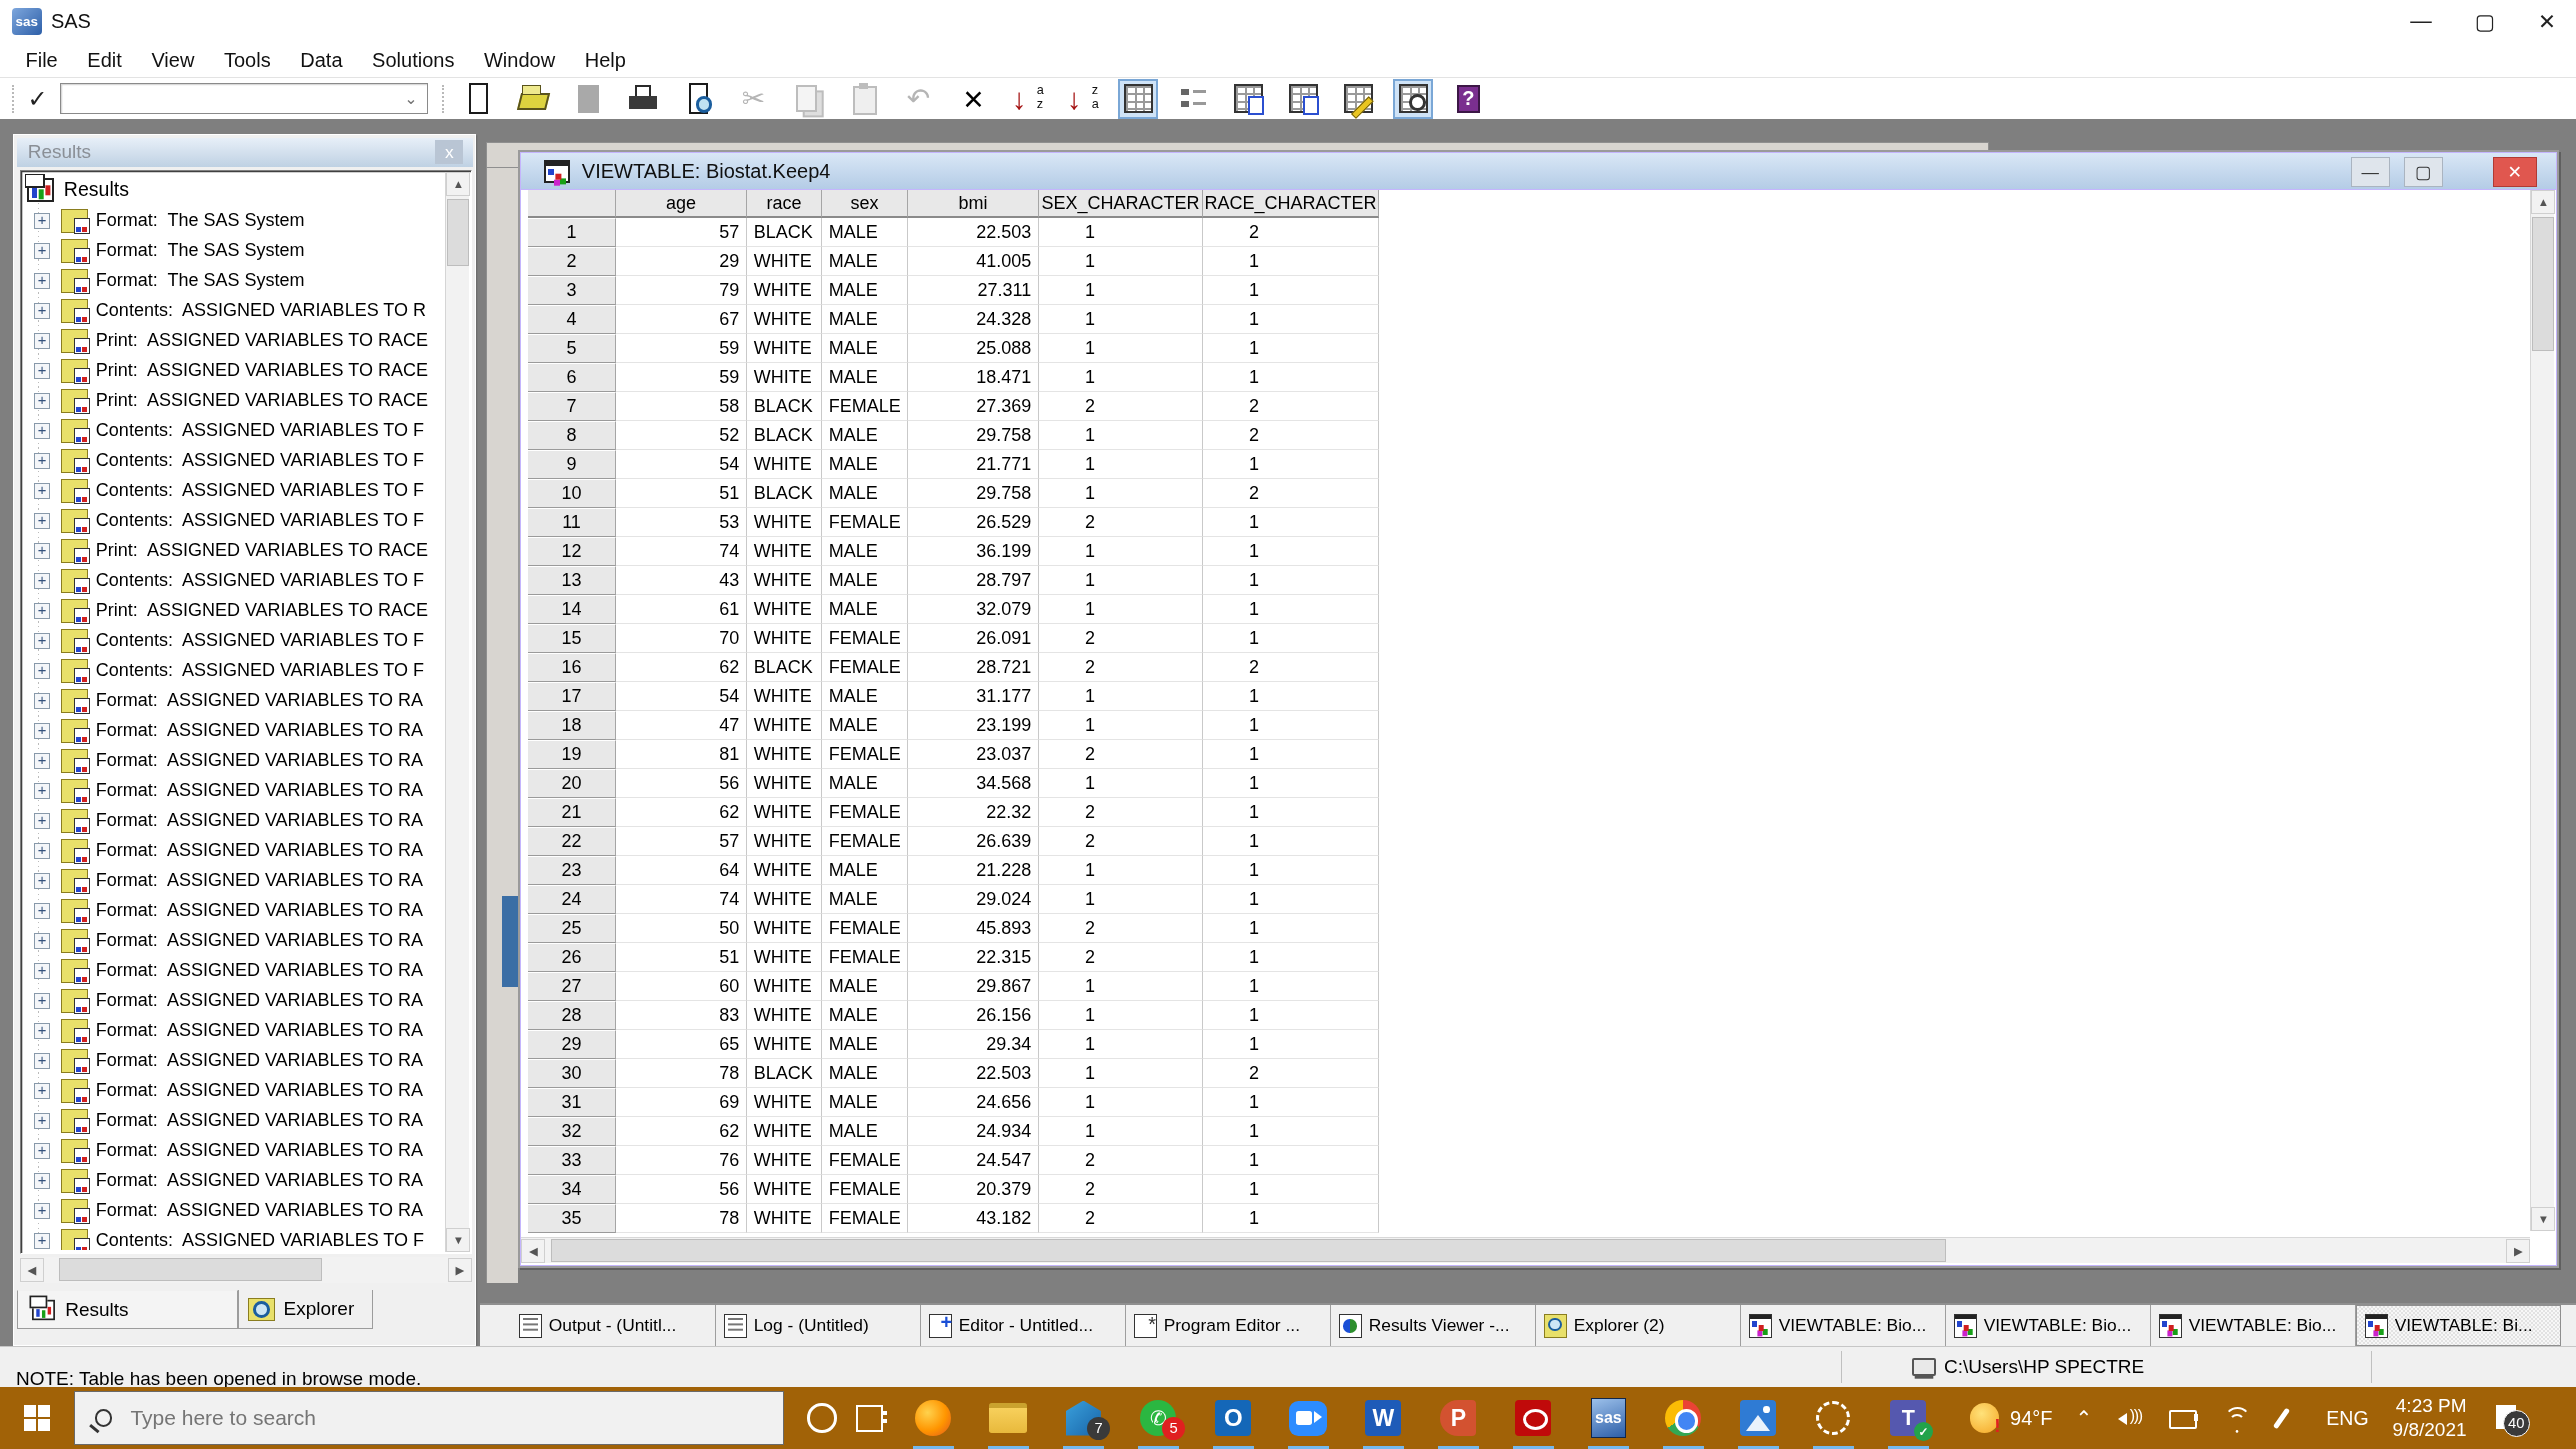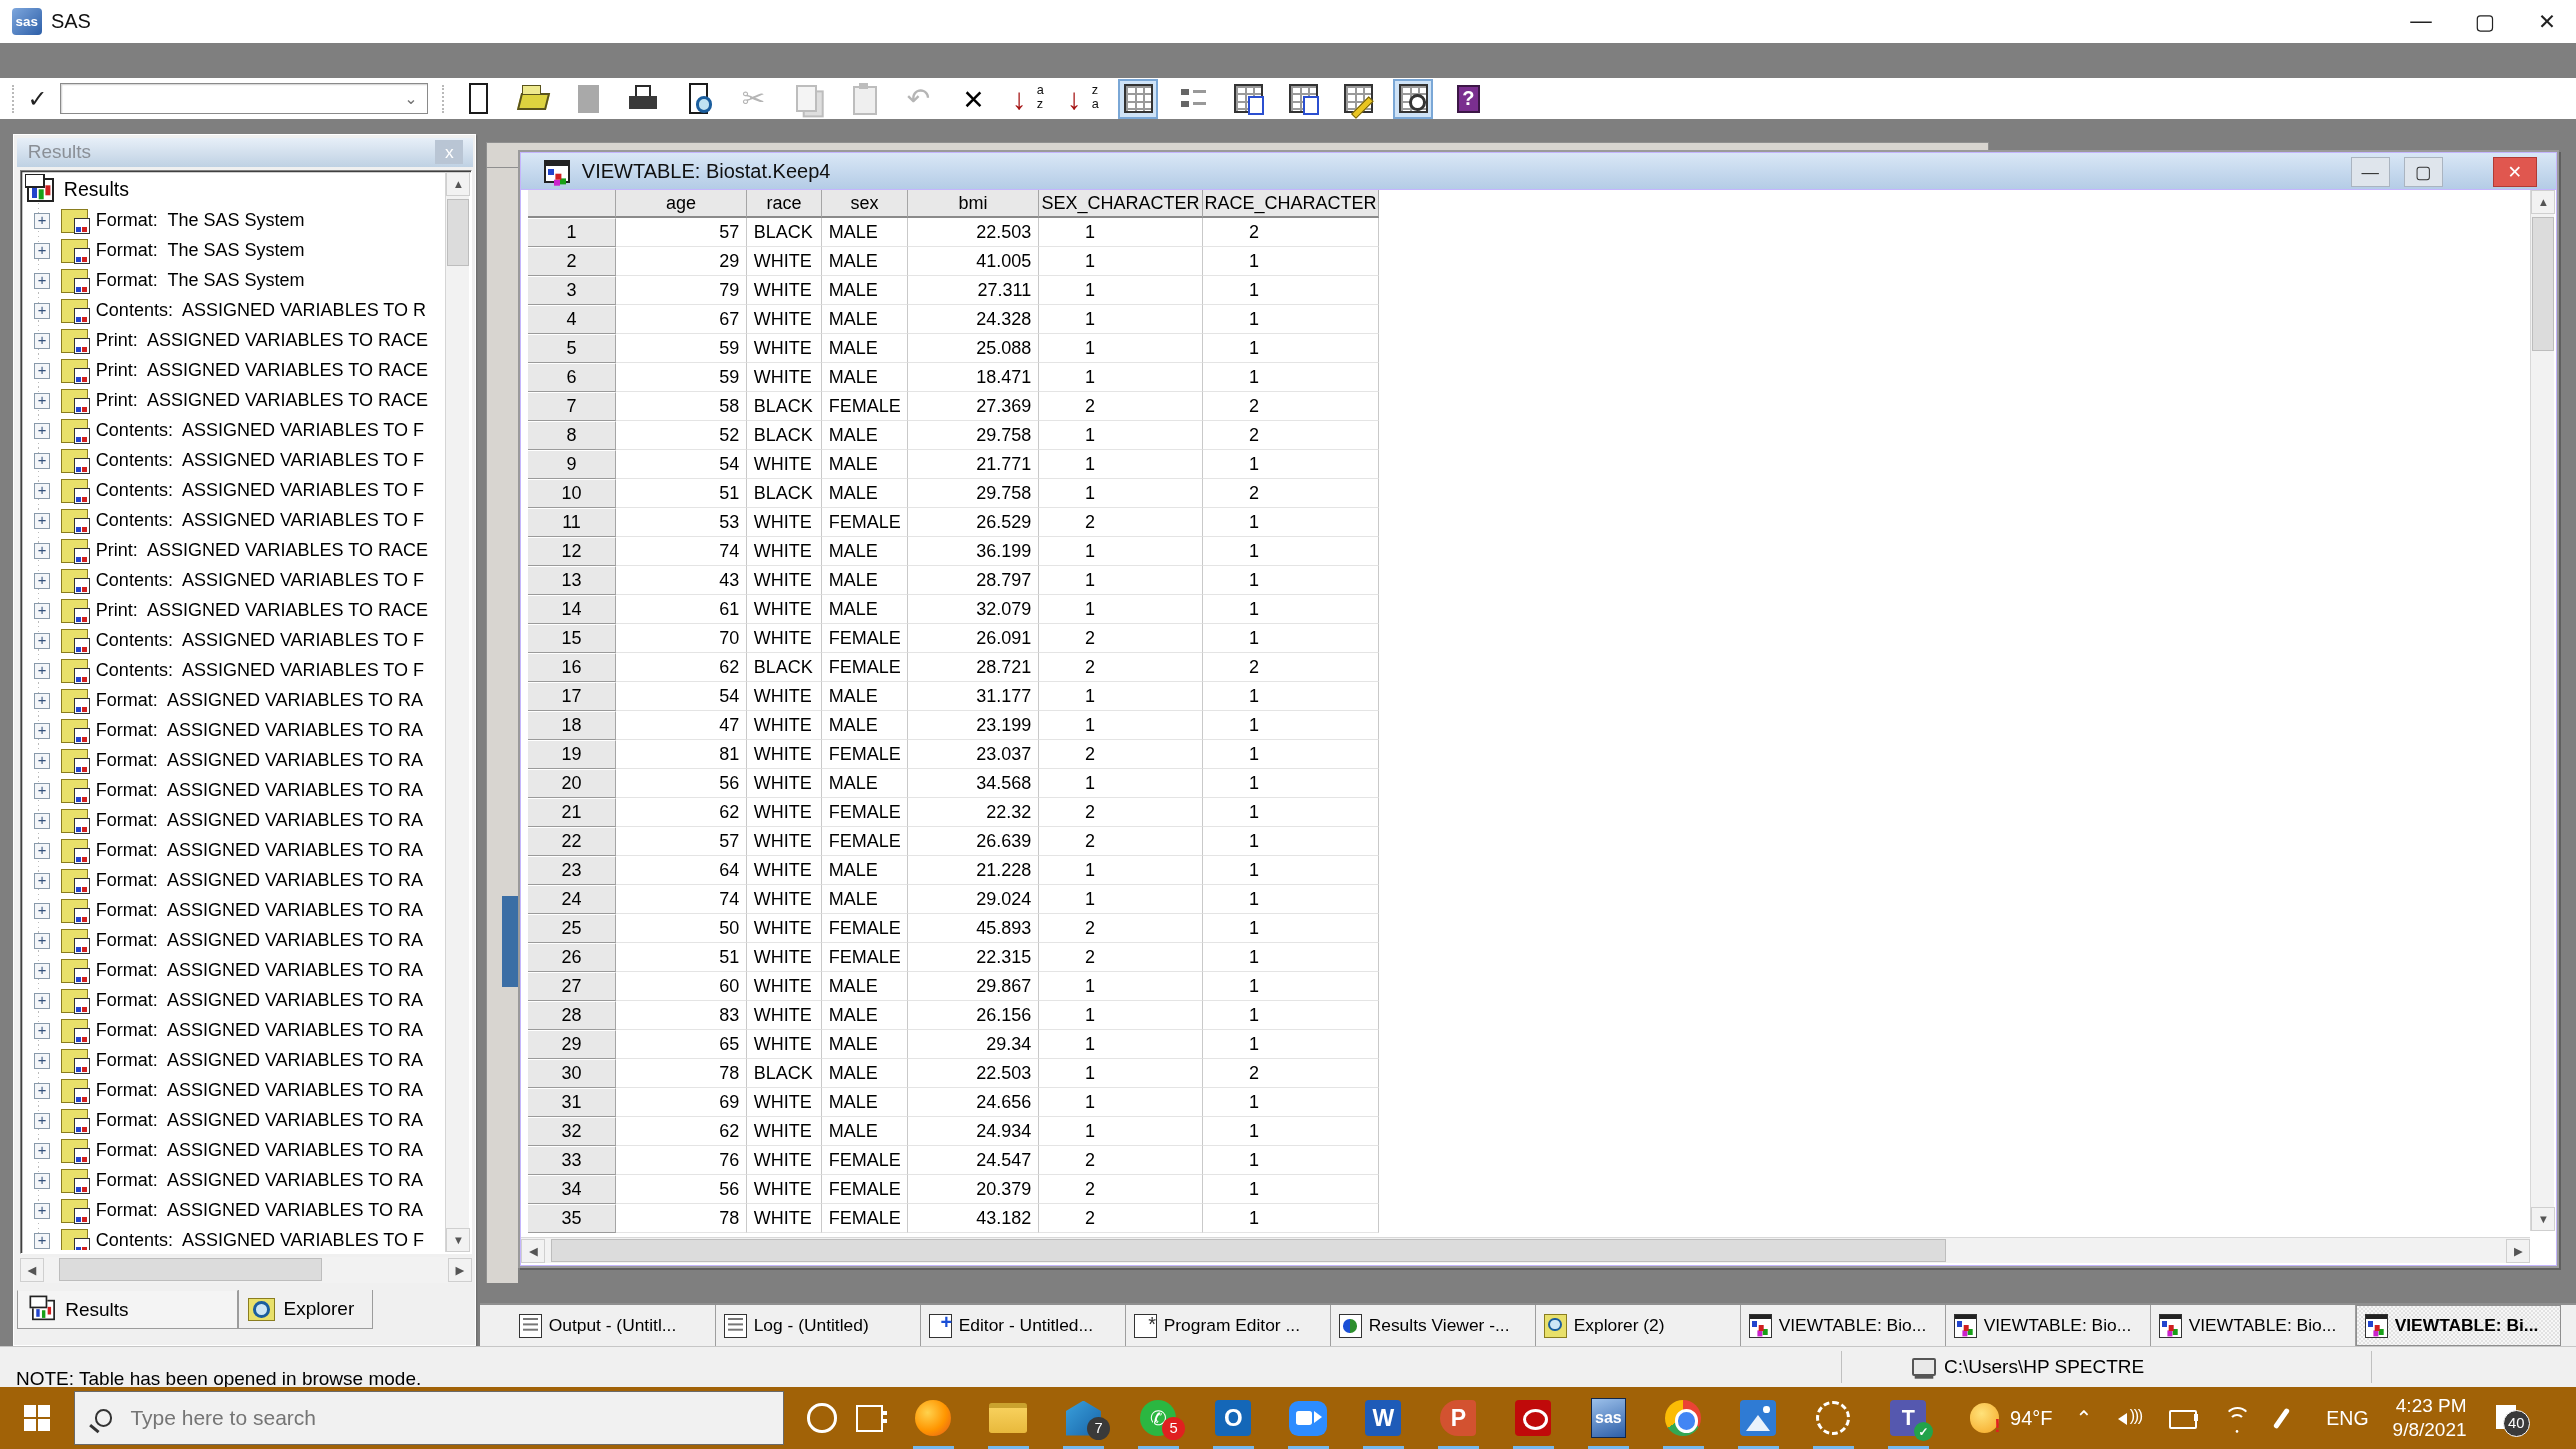--- a/index.html
+++ b/index.html
@@ -116,21 +116,21 @@
   .vt-sbv .thumb{position:absolute;left:0.7px;top:27px;width:22px;height:134px;background:#dcdcdc;border:0.7px solid #bdbdbd;}
   .vt-sbh{position:absolute;left:0;top:1047px;width:2009px;height:25.5px;background:#f2f2f2;border-top:0.7px solid #d8d8d8;}
   .vt-sbh .left{left:0;top:0.7px;} .vt-sbh .right{left:auto;right:0;top:0.7px;}
   .vt-sbh .hthumb{position:absolute;left:29.5px;top:1.3px;width:1395px;height:23px;background:#dcdcdc;border:0.7px solid #bdbdbd;}
 
   
   .window-bar{position:absolute;left:480px;top:1303px;width:2096px;height:43px;background:#f0f0f0;border-top:2px solid #8f8f8f;display:flex;align-items:stretch;padding-left:31px;}
   .wtab{width:205px;display:flex;align-items:center;border-right:1.3px solid #9e9e9e;padding-left:8px;overflow:hidden;background:#f0f0f0;}
   .wtab .lbl{font-size:17.4px;color:#000;margin-left:6.7px;white-space:nowrap;}
   .wtab.tab-active{background:repeating-conic-gradient(#e2e2e2 0% 25%,#f7f7f7 0% 50%) 0 0/4px 4px;border:1.3px solid #8f8f8f;}
-  .wtab.tab-active .lbl{font-weight:bold;}
+  .wtab.tab-active .lbl{font-weight:normal;}
   .wicon{position:relative;width:23px;height:24px;background:#fff;border:1.3px solid #333;flex:none;}
   .wi-doc::before{content:"";position:absolute;left:2.7px;top:3.4px;right:2.7px;height:2px;background:#777;box-shadow:0 5.4px 0 #777,0 10.7px 0 #777;}
   .wi-editor::before{content:"+";position:absolute;right:-1.3px;top:-4px;color:#1b4fd6;font-size:20px;font-weight:bold;}
   .wi-prog::before{content:"*";position:absolute;right:0px;top:-1.3px;color:#333;font-size:20px;}
   .wi-viewer::before{content:"";position:absolute;left:3.4px;top:4.7px;width:13.4px;height:13.4px;border-radius:50%;background:conic-gradient(#2d8f2d 0 50%,#1b4fd6 0 100%);}
   .wi-exp{background:#e8e06a;border-color:#8a7d1f;}
   .wi-exp::before{content:"";position:absolute;left:3.4px;top:3.4px;width:9.4px;height:9.4px;border:2.7px solid #1b5e9e;border-radius:50%;background:#cde6f5;}
   .wi-vt::before{content:"";position:absolute;left:0;top:0;right:0;height:4.7px;background:#222;}
   .wi-vt::after{content:"";position:absolute;left:2px;top:6.7px;width:5.4px;height:5.4px;background:#2244cc;box-shadow:6.7px 4px 0 #d02020,10.7px 8px 0 #18a018,5.4px 9.4px 0 #cc22cc;}
 
@@ -213,20 +213,38 @@
   <div class="titlebar">
     <div class="sas-logo">sas</div>
     <div class="app-title">SAS</div>
     <div class="win-controls">
       <span>—</span>
       <span>▢</span>
       <span>✕</span>
     </div>
   </div>
 
+  <div class="menubar">
+
+      <span class="menu-item">File</span>
+
+      <span class="menu-item">Edit</span>
+
+      <span class="menu-item">View</span>
+
+      <span class="menu-item">Tools</span>
+
+      <span class="menu-item">Data</span>
+
+      <span class="menu-item">Solutions</span>
+
+      <span class="menu-item">Window</span>
+
+      <span class="menu-item">Help</span>
+    </div>
 
   <div class="toolbar">
     <div class="grip"></div>
     <div class="tb-check">✓</div>
     <div class="combo">
       <input value="" style="">
       <div class="dd">⌄</div>
     </div>
     <div class="tbsep"></div>
     <div class="tb-icons">

